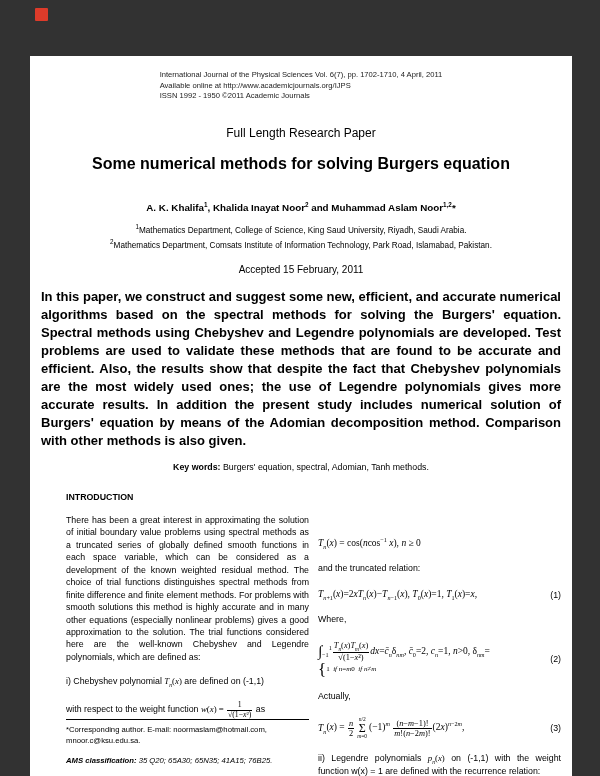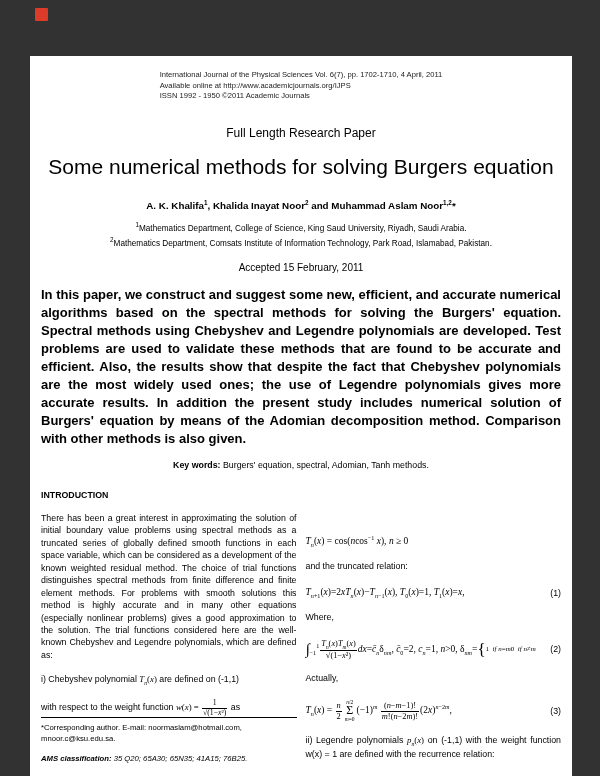--- a/index.html
+++ b/index.html
@@ -14,30 +14,30 @@
   .marker-top { left:35px; top:8px; }
   .marker-bottom { left:33px; top:738px; }
 
   .paper {
     position:absolute; left:30px; top:56px; width:542px; height:720px;
     background:#ffffff; padding:14px 11px 0 11px;
     display:flex; flex-direction:column; overflow:hidden;align-items:center;
   }
   .journal-header { font-size:7.6px; line-height:1.4; color:#1a1a1a; }
   .article-type { margin-top:24px; font-size:12px; }
-  .title { margin:15px 0 8px; font-size:21px; font-weight:normal; text-align:center; }
+  .title { margin:15px 0 16px; font-size:16px; font-weight:bold; text-align:center; }
   .authors { margin-top:12px; text-align:center; font-weight:bold; font-size:9.8px; }
   .authors sup, .affils sup { font-size:6.3px; }
   .affils { margin-top:9px; text-align:center; font-size:8.2px; line-height:1.5; }
   .accepted { margin-top:12px; text-align:center; font-size:10px; }
   .abstract { margin:13px 0 0; font-size:13px; font-weight:bold; line-height:1.38; text-align:justify; }
   .keywords { margin:12px 0 0; font-size:8.8px; }
   .kw-label { font-weight:bold; }
 
-  .columns { display:flex; gap:9px; margin-top:20px; flex:1; min-height:0; }
+  .columns { display:flex; gap:9px; margin-top:20px; flex:1; min-height:0;margin-left:25px; }
   .col { flex:1; display:flex; flex-direction:column; min-width:0; }
   .col-right { padding-top:30px; }
   .section-heading { margin:0; font-size:8.8px; font-weight:bold; }
   .body-text { margin:12px 0 0; font-size:8.8px; line-height:1.42; text-align:justify; }
 
   .m, .eq { font-family:"Liberation Serif", serif; }
   .eq { font-size:9.5px; }
   .eq sub, .eq sup, .m sub, .m sup { font-size:65%; }
   .eq-row { display:flex; align-items:center; margin-top:15px; }
   .eq-row .eq { flex:1; min-width:0; }

